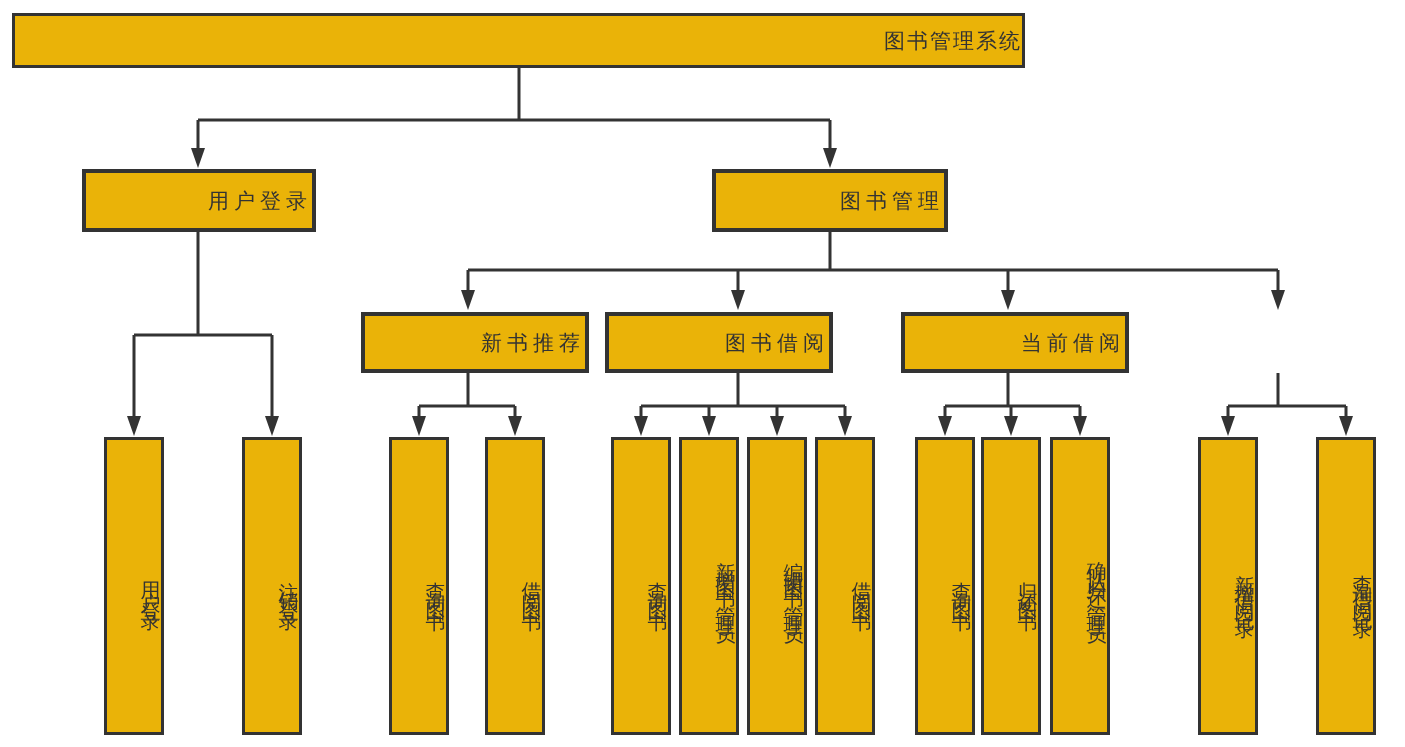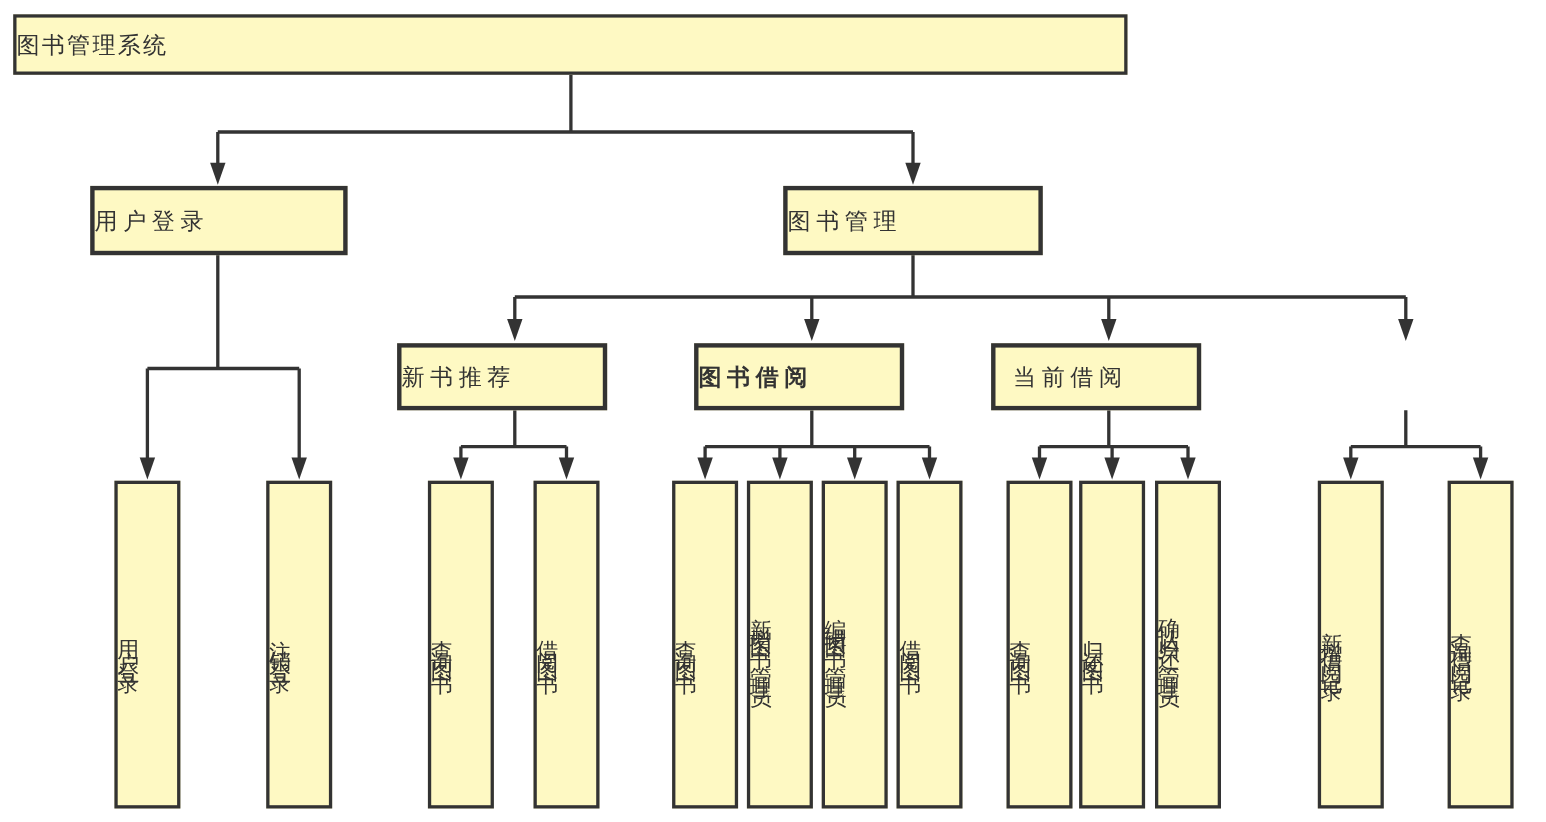--- a/index.html
+++ b/index.html
@@ -21,40 +21,40 @@
     background: var(--background);
     overflow: hidden;
   }
   .connectors {
     position: absolute;
     left: 0; top: 0;
     width: 1405px; height: 747px;
   }
   .node {
     position: absolute;
-    background: #fef9c3;
+    background: #eab308;
     border: 3px solid var(--line);
     display: flex;
     align-items: center;
-    justify-content: flex-start;
+    justify-content: flex-end;
     font-size: 21px;
     letter-spacing: 2px;
     color: var(--text);
     white-space: nowrap;
   }
   .node.root {
     left: 12px; top: 13px; width: 1013px; height: 55px;
   }
   .node.lvl2 {
     top: 169px; height: 63px;
     border-width: 4px;
     letter-spacing: 5px;
   }
   .node.lvl3 {
-    top: 312px; height: 61px; width: 191px;
+    top: 312px; height: 61px; width: 228px;
     border-width: 4px;
     letter-spacing: 5px;
   }
   .node.leaf {
     top: 437px; height: 298px; width: 60px;
     border-width: 3px;
     font-size: 20px;
   }
   .leaf .vtext {
     writing-mode: vertical-rl;
@@ -137,21 +137,21 @@
   <div class="node lvl2" style="left:82px; width:234px;">
     <span>用户登录</span>
   </div>
   <div class="node lvl2" style="left:712px; width:236px;font-family:Liberation Serif, serif;">
     <span>图书管理</span>
   </div>
 
   <div class="node lvl3" style="left:361px;">
     <span>新书推荐</span>
   </div>
-  <div class="node lvl3" style="left:631px;font-weight:bold;">
+  <div class="node lvl3" style="left:605px;">
     <span>图书借阅</span>
   </div>
   <div class="node lvl3" style="left:901px;padding-left:16px;">
     <span>当前借阅</span>
   </div>
 
   <div class="node leaf" style="left:104px;">
     <span class="vtext">用户登录</span>
   </div>
   <div class="node leaf" style="left:242px;">

